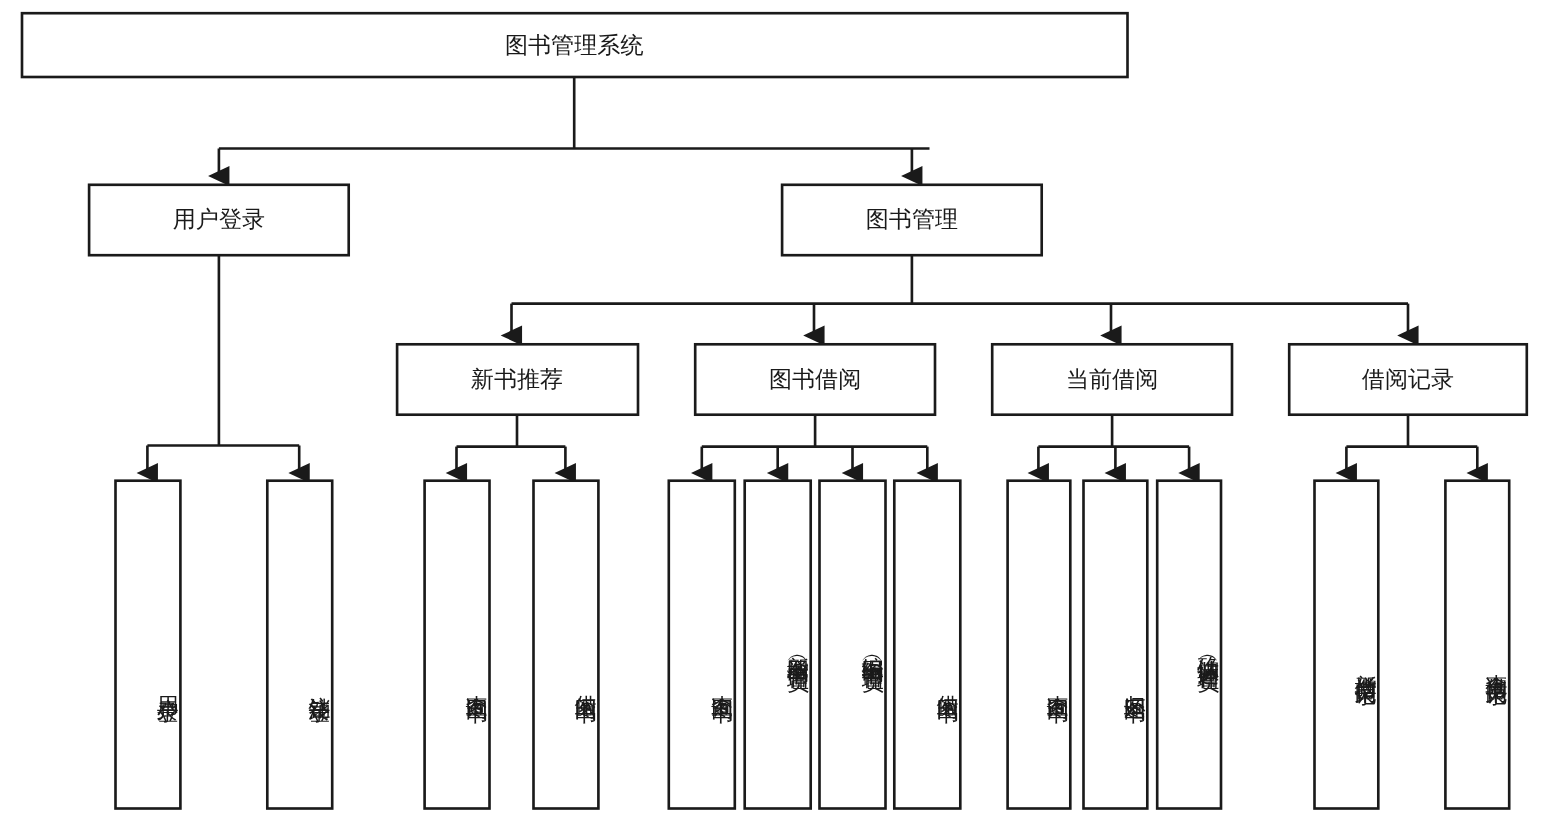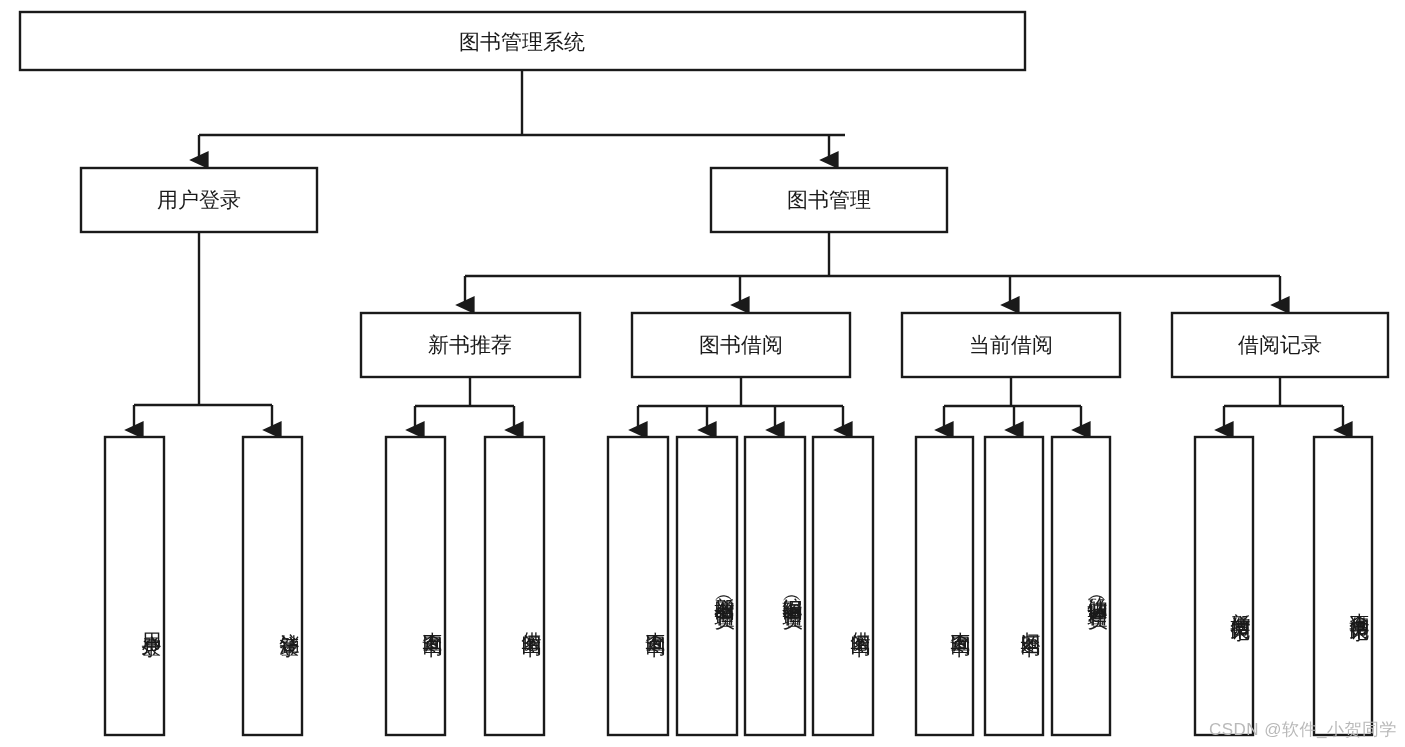--- a/index.html
+++ b/index.html
@@ -215,14 +215,13 @@
   <div class="leaf-label" style="left:608px; top:505px; width:60px; height:230px;">查询图书</div>
   <div class="leaf-label" style="left:677px; top:445px; width:60px; height:290px;">新增图书（管理员）</div>
   <div class="leaf-label" style="left:745px; top:445px; width:60px; height:290px;">编辑图书（管理员）</div>
   <div class="leaf-label" style="left:813px; top:505px; width:60px; height:230px;">借阅图书</div>
   <div class="leaf-label" style="left:916px; top:505px; width:57px; height:230px;">查询图书</div>
   <div class="leaf-label" style="left:985px; top:505px; width:58px; height:230px;">归还图书</div>
   <div class="leaf-label" style="left:1052px; top:445px; width:58px; height:290px;">确认归还（管理员）</div>
   <div class="leaf-label" style="left:1195px; top:470px; width:58px; height:265px;">新增借阅记录</div>
   <div class="leaf-label" style="left:1314px; top:470px; width:58px; height:265px;">查询借阅记录</div>
 
-  <div class="watermark">CSDN @软件_小贺同学</div>
 </div>
 
 </body></html>

